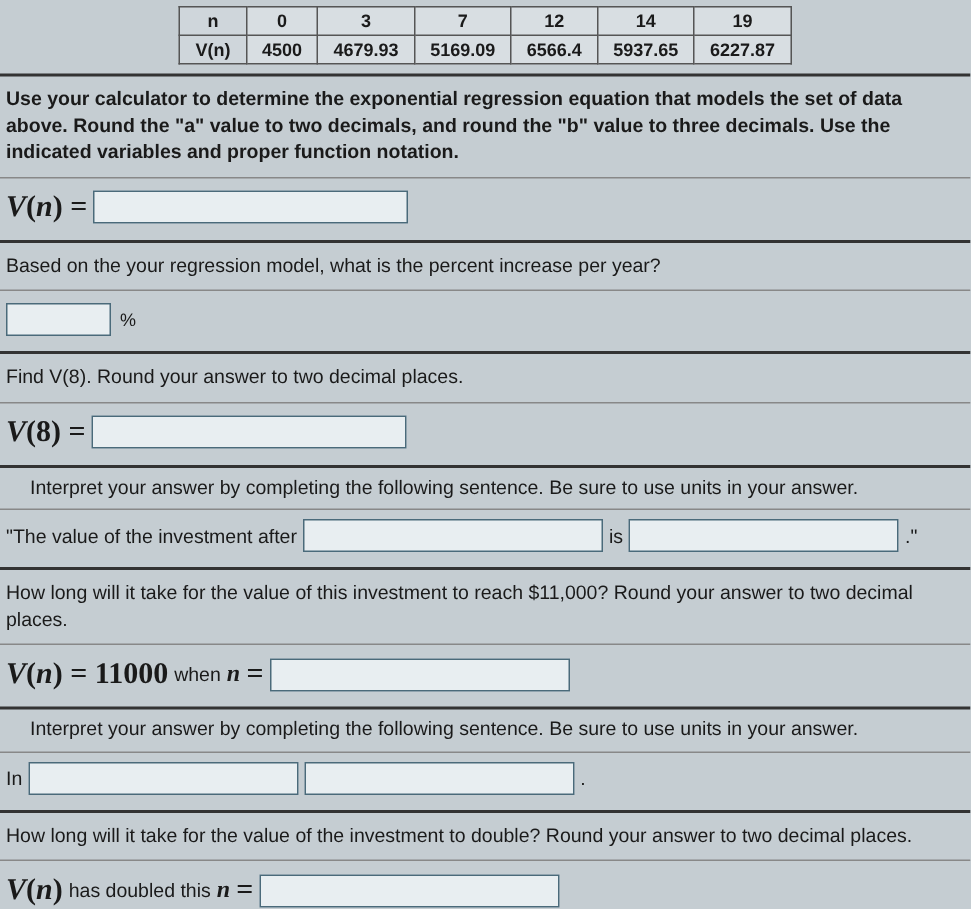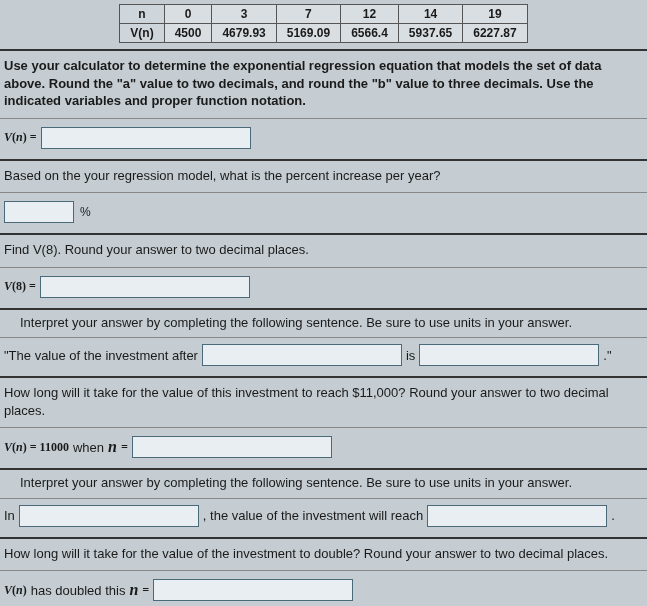--- a/index.html
+++ b/index.html
@@ -37,21 +37,21 @@
     .eqline {
       padding: 8px 4px 10px 4px;
       display: flex;
       align-items: center;
       gap: 4px;
     }
     .mathlabel {
       font-family: 'Times New Roman', serif;
       font-style: italic;
       font-weight: bold;
-      font-size: 12px;
+      font-size: 20px;
     }
     .mathlabel .paren { font-style: normal; }
     .plain-n { font-style: italic; font-family: 'Times New Roman', serif; font-size: 16px; font-weight: bold;}
     input.blank {
       border: 1px solid #4a6a7a;
       background: #e8eef1;
       height: 22px;
       padding: 0 4px;
       font-size: 13px;
     }
@@ -147,21 +147,20 @@
   <input class="blank w-med" style="">
 </div>
 
 <div class="section tight">
   <span>Interpret your answer by completing the following sentence. Be sure to use units in your answer.</span>
 </div>
 
 <div class="sentence-row">
   <span>In</span>
   <input class="blank w-sm" style="">
-  <span>, the value of the investment will reach</span>
   <input class="blank w-sm" style="">
   <span>.</span>
 </div>
 
 <div class="section">
   <span>How long will it take for the value of the investment to double? Round your answer to two decimal places.</span>
 </div>
 
 <div class="eqline">
   <span class="mathlabel"><span>V</span><span class="paren">(</span><span>n</span><span class="paren">)</span></span>

